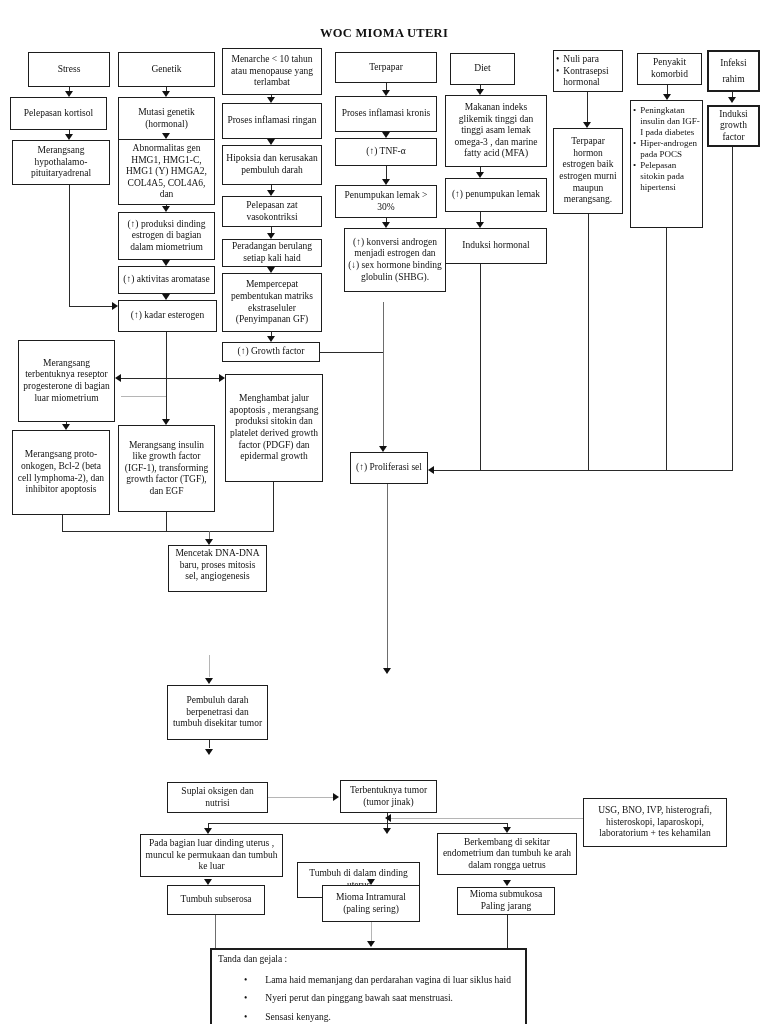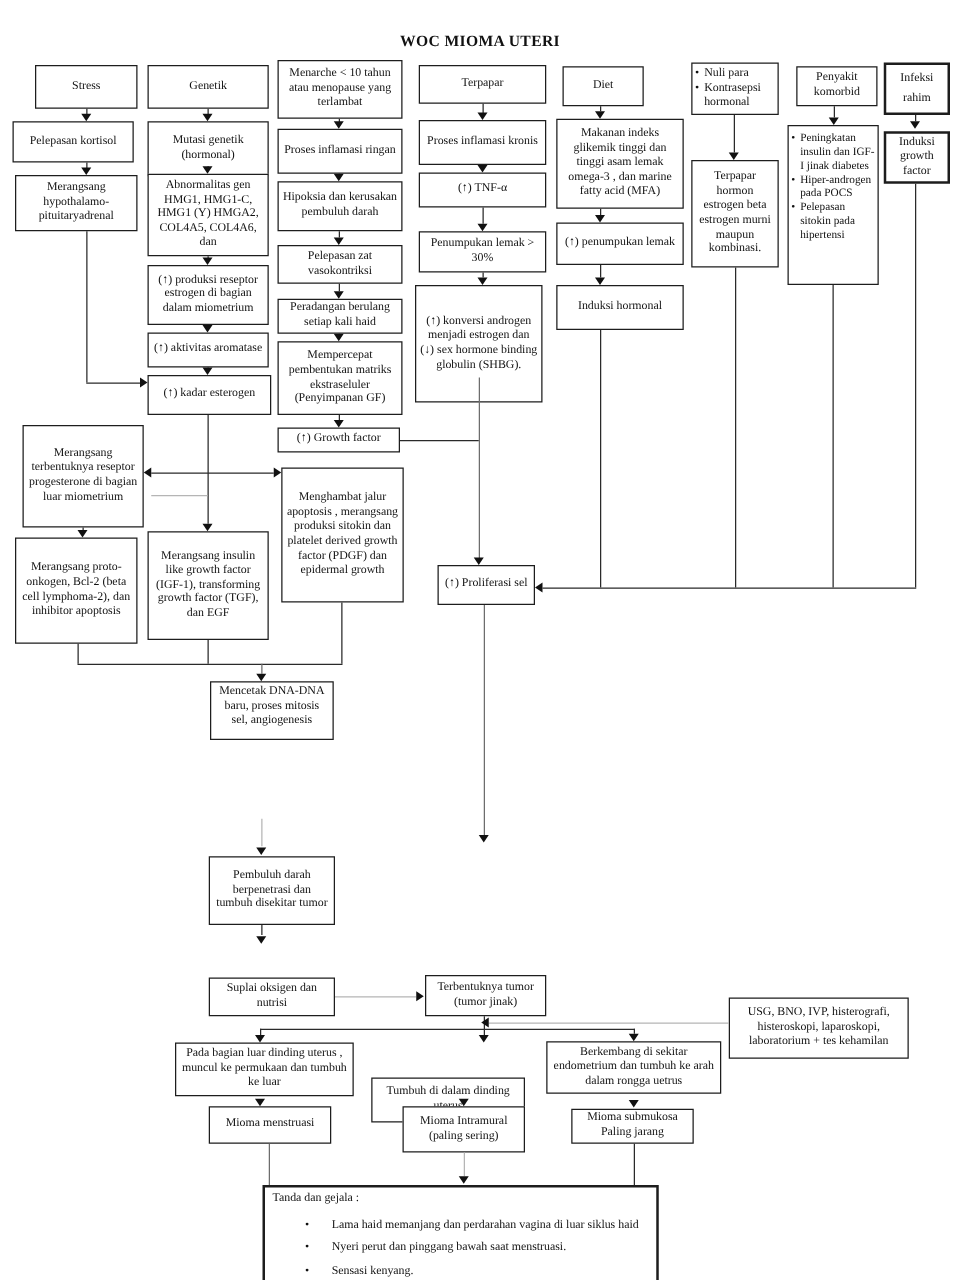--- a/index.html
+++ b/index.html
@@ -50,68 +50,68 @@
       </span>
   </div>
   <div class="box" style="left:637px;top:53px;width:65px;height:32px;">Penyakit komorbid</div>
   <div class="box b2" style="left:707px;top:50px;width:53px;height:42px;line-height:1.7;">Infeksi rahim</div>
 
   <div class="box" style="left:10px;top:97px;width:97px;height:33px;">Pelepasan kortisol</div>
   <div class="box" style="left:118px;top:97px;width:97px;height:44px;">Mutasi genetik (hormonal)</div>
   <div class="box" style="left:222px;top:103px;width:100px;height:36px;">Proses inflamasi ringan</div>
   <div class="box" style="left:335px;top:96px;width:102px;height:36px;">Proses inflamasi kronis</div>
   <div class="box" style="left:445px;top:95px;width:102px;height:72px;">Makanan indeks glikemik tinggi dan tinggi asam lemak omega-3 , dan marine fatty acid (MFA)</div>
-  <div class="box" style="left:553px;top:128px;width:70px;height:86px;">Terpapar hormon estrogen beta estrogen murni maupun kombinasi.</div>
+  <div class="box" style="left:553px;top:128px;width:70px;height:86px;">Terpapar hormon estrogen baik estrogen murni maupun merangsang.</div>
   <div class="box blist" style="left:630px;top:100px;width:73px;height:128px;font-size:9px;padding:4px 2px;">
     <span class="brow">
         <span class="dot">•</span>
-        <span>Peningkatan insulin dan IGF-I jinak diabetes</span>
+        <span>Peningkatan insulin dan IGF-I pada diabetes</span>
       </span>
     <span class="brow">
         <span class="dot">•</span>
         <span>Hiper-androgen pada POCS</span>
       </span>
     <span class="brow">
         <span class="dot">•</span>
         <span>Pelepasan sitokin pada hipertensi</span>
       </span>
   </div>
   <div class="box b2" style="left:707px;top:105px;width:53px;height:42px;">Induksi growth factor</div>
 
   <div class="box" style="left:12px;top:140px;width:98px;height:45px;">Merangsang hypothalamo-pituitaryadrenal</div>
   <div class="box" style="left:118px;top:139px;width:97px;height:66px;">Abnormalitas gen HMG1, HMG1-C, HMG1 (Y) HMGA2, COL4A5, COL4A6, dan</div>
   <div class="box" style="left:222px;top:145px;width:100px;height:40px;">Hipoksia dan kerusakan pembuluh darah</div>
   <div class="box" style="left:335px;top:138px;width:102px;height:28px;">(↑) TNF-α</div>
-  <div class="box" style="left:118px;top:212px;width:97px;height:48px;">(↑) produksi reseptor estrogen di bagian dalam miometrium</div>
+  <div class="box" style="left:118px;top:212px;width:97px;height:48px;">(↑) produksi dinding estrogen di bagian dalam miometrium</div>
   <div class="box" style="left:222px;top:196px;width:100px;height:31px;">Pelepasan zat vasokontriksi</div>
   <div class="box" style="left:335px;top:185px;width:102px;height:33px;">Penumpukan lemak &gt; 30%</div>
   <div class="box" style="left:445px;top:178px;width:102px;height:34px;">(↑) penumpukan lemak</div>
   <div class="box" style="left:118px;top:266px;width:97px;height:28px;">(↑) aktivitas aromatase</div>
   <div class="box" style="left:222px;top:239px;width:100px;height:28px;">Peradangan berulang setiap kali haid</div>
-  <div class="box" style="left:332px;top:228px;width:102px;height:94px;">(↑) konversi androgen menjadi estrogen dan (↓) sex hormone binding globulin (SHBG).</div>
+  <div class="box" style="left:344px;top:228px;width:102px;height:64px;">(↑) konversi androgen menjadi estrogen dan (↓) sex hormone binding globulin (SHBG).</div>
   <div class="box" style="left:445px;top:228px;width:102px;height:36px;">Induksi hormonal</div>
   <div class="box" style="left:118px;top:300px;width:99px;height:32px;">(↑) kadar esterogen</div>
   <div class="box" style="left:222px;top:273px;width:100px;height:59px;">Mempercepat pembentukan matriks ekstraseluler (Penyimpanan GF)</div>
   <div class="box" style="left:222px;top:342px;width:98px;height:20px;">(↑) Growth factor</div>
 
   <div class="box" style="left:18px;top:340px;width:97px;height:82px;">Merangsang terbentuknya reseptor progesterone di bagian luar miometrium</div>
   <div class="box" style="left:225px;top:374px;width:98px;height:108px;">Menghambat jalur apoptosis , merangsang produksi sitokin dan platelet derived growth factor (PDGF) dan epidermal growth</div>
   <div class="box" style="left:12px;top:430px;width:98px;height:85px;">Merangsang proto-onkogen, Bcl-2 (beta cell lymphoma-2), dan  inhibitor apoptosis</div>
   <div class="box" style="left:118px;top:425px;width:97px;height:87px;">Merangsang insulin like growth factor (IGF-1), transforming growth factor (TGF), dan EGF</div>
   <div class="box" style="left:350px;top:452px;width:78px;height:32px;">(↑) Proliferasi sel</div>
   <div class="box" style="left:168px;top:545px;width:99px;height:47px;align-items:flex-start;">Mencetak DNA-DNA baru, proses mitosis sel, angiogenesis</div>
 
   <div class="box" style="left:167px;top:685px;width:101px;height:55px;">Pembuluh darah berpenetrasi dan tumbuh disekitar tumor</div>
   <div class="box" style="left:167px;top:782px;width:101px;height:31px;">Suplai oksigen dan nutrisi</div>
   <div class="box" style="left:340px;top:780px;width:97px;height:33px;">Terbentuknya tumor (tumor jinak)</div>
   <div class="box" style="left:583px;top:798px;width:144px;height:49px;">USG, BNO, IVP, histerografi, histeroskopi, laparoskopi, laboratorium + tes kehamilan</div>
   <div class="box" style="left:140px;top:834px;width:143px;height:43px;">Pada bagian luar dinding uterus , muncul ke permukaan dan tumbuh ke luar</div>
   <div class="box" style="left:297px;top:834px;width:123px;height:36px;margin-top:28px;">Tumbuh di dalam dinding uterus</div>
   <div class="box" style="left:437px;top:833px;width:140px;height:42px;">Berkembang di sekitar endometrium dan tumbuh ke arah dalam rongga uetrus</div>
-  <div class="box" style="left:167px;top:885px;width:98px;height:30px;">Mioma menstruasi</div>
+  <div class="box" style="left:167px;top:885px;width:98px;height:30px;">Tumbuh subserosa</div>
   <div class="box" style="left:322px;top:885px;width:98px;height:37px;">Mioma Intramural (paling sering)</div>
   <div class="box" style="left:457px;top:887px;width:98px;height:28px;">Mioma submukosa Paling jarang</div>
 
   <div class="box b2 blist" style="left:210px;top:948px;width:317px;height:80px;padding:4px 6px;">
     <span class="tanda-title">Tanda dan gejala :</span>
     <span class="tanda-row">
         <span class="dot">•</span>
         <span>Lama haid memanjang dan perdarahan vagina di luar siklus haid</span>
       </span>
     <span class="tanda-row">

